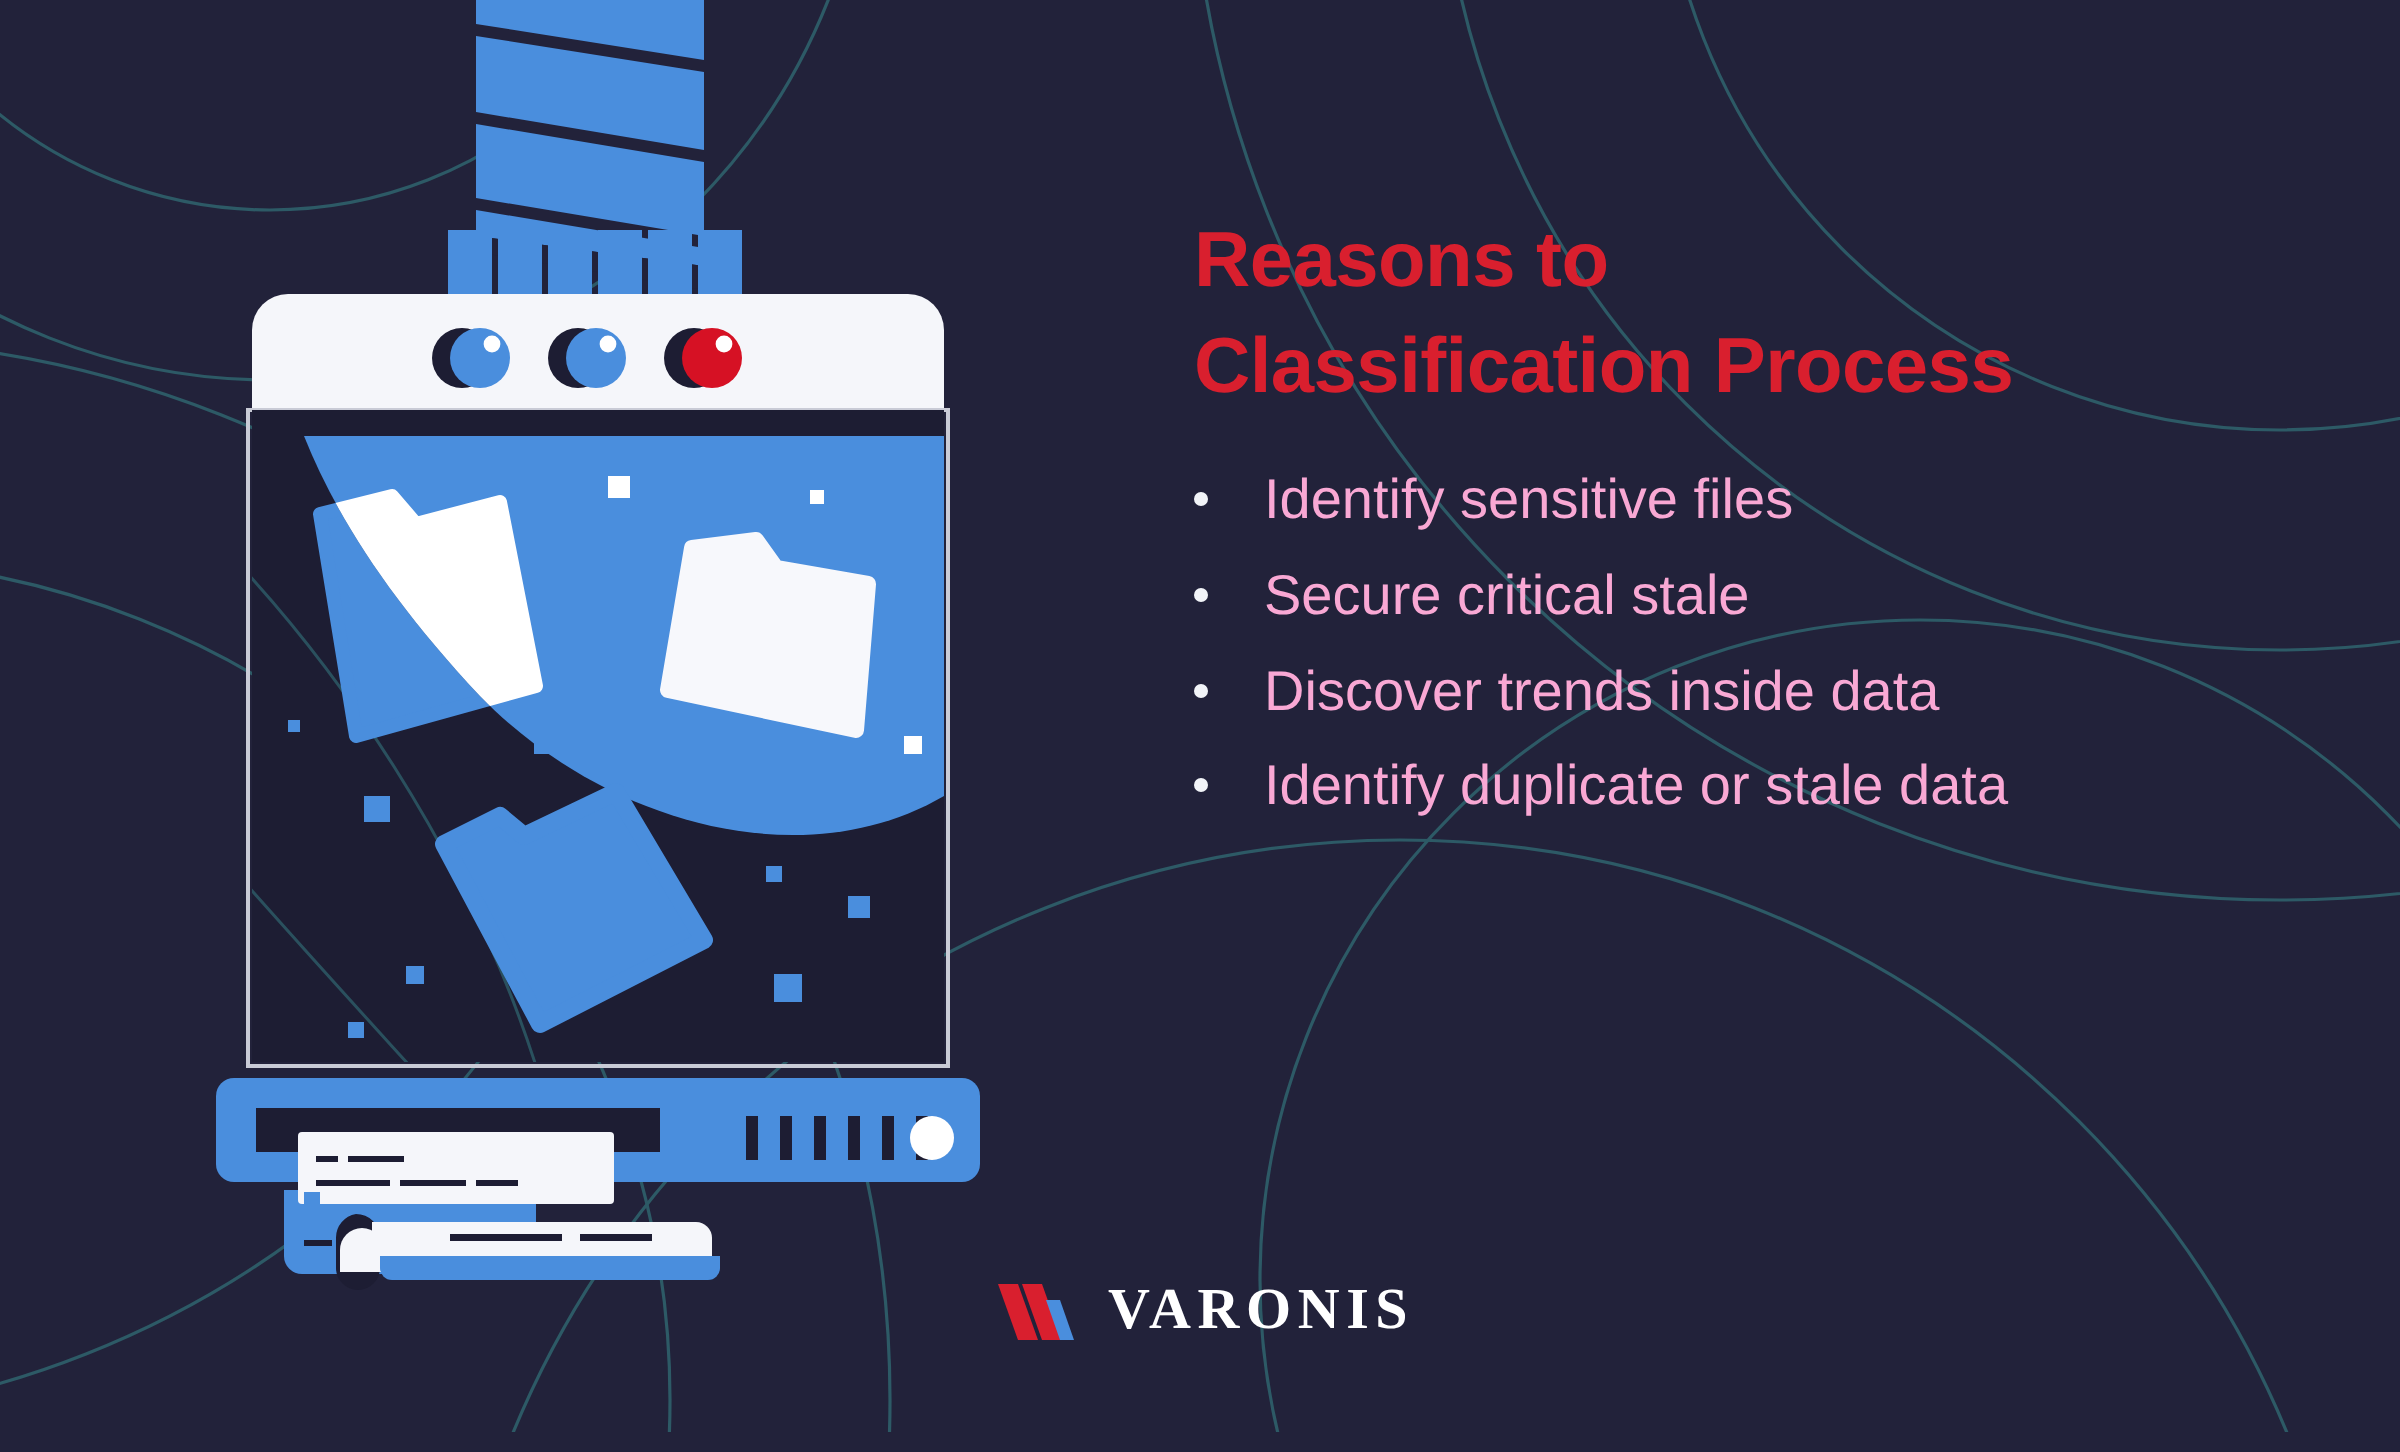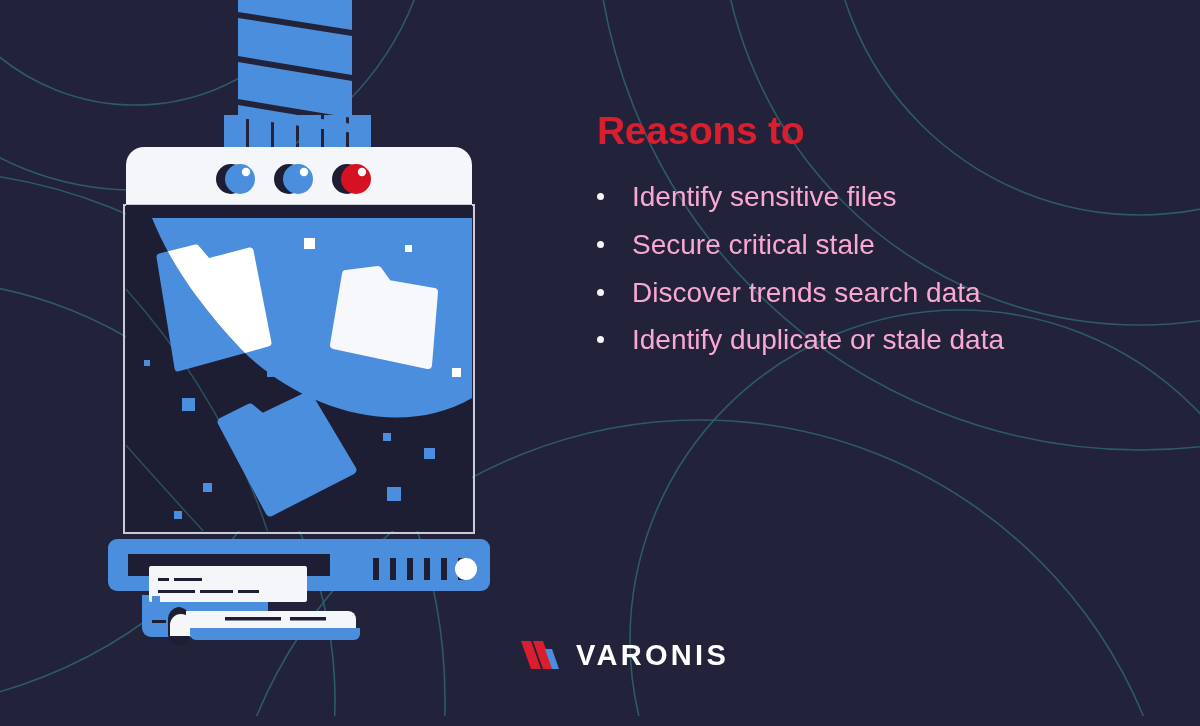--- a/index.html
+++ b/index.html
@@ -55,23 +55,24 @@
   .bullet-text {
     color:#f9a8d4;
     font-size:28px;
     line-height:1.1;
     white-space:nowrap;
   }
 
   
   .logo {
     position:absolute;
-    left:519px; top:639px;
+    left:497px; top:639px;
     display:flex;
-    align-items:flex-start;
+    align-items:flex-end;
+    font-family:Liberation Serif, serif;
   }
   .logo-mark { margin-right:13px; }
   .logo-word {
     color:#ffffff;
     font-size:29px;
     font-weight:bold;
     letter-spacing:3.3px;
   }
 </style>
 </head>
@@ -264,34 +265,35 @@
       </g>
 
       <rect x="152" y="620" width="14" height="3" fill="#1d1d33"></rect>
     </g>
   </svg>
 
   <div class="right-col">
 
     <h1 class="headline">
       <span class="hl-line">Reasons to</span>
+      <span class="hl-line">Classification Process</span>
     </h1>
 
     <ul class="bullets">
       <li class="bullet-row">
         <span class="bullet-dot"></span>
         <span class="bullet-text">Identify sensitive files</span>
       </li>
       <li class="bullet-row">
         <span class="bullet-dot"></span>
         <span class="bullet-text">Secure critical stale</span>
       </li>
       <li class="bullet-row">
         <span class="bullet-dot"></span>
-        <span class="bullet-text">Discover trends search data</span>
+        <span class="bullet-text">Discover trends inside data</span>
       </li>
       <li class="bullet-row">
         <span class="bullet-dot"></span>
         <span class="bullet-text">Identify duplicate or stale data</span>
       </li>
     </ul>
   </div>
 
   <div class="logo">
     <svg class="logo-mark" width="44" height="32" viewBox="0 0 44 32" xmlns="http://www.w3.org/2000/svg">

